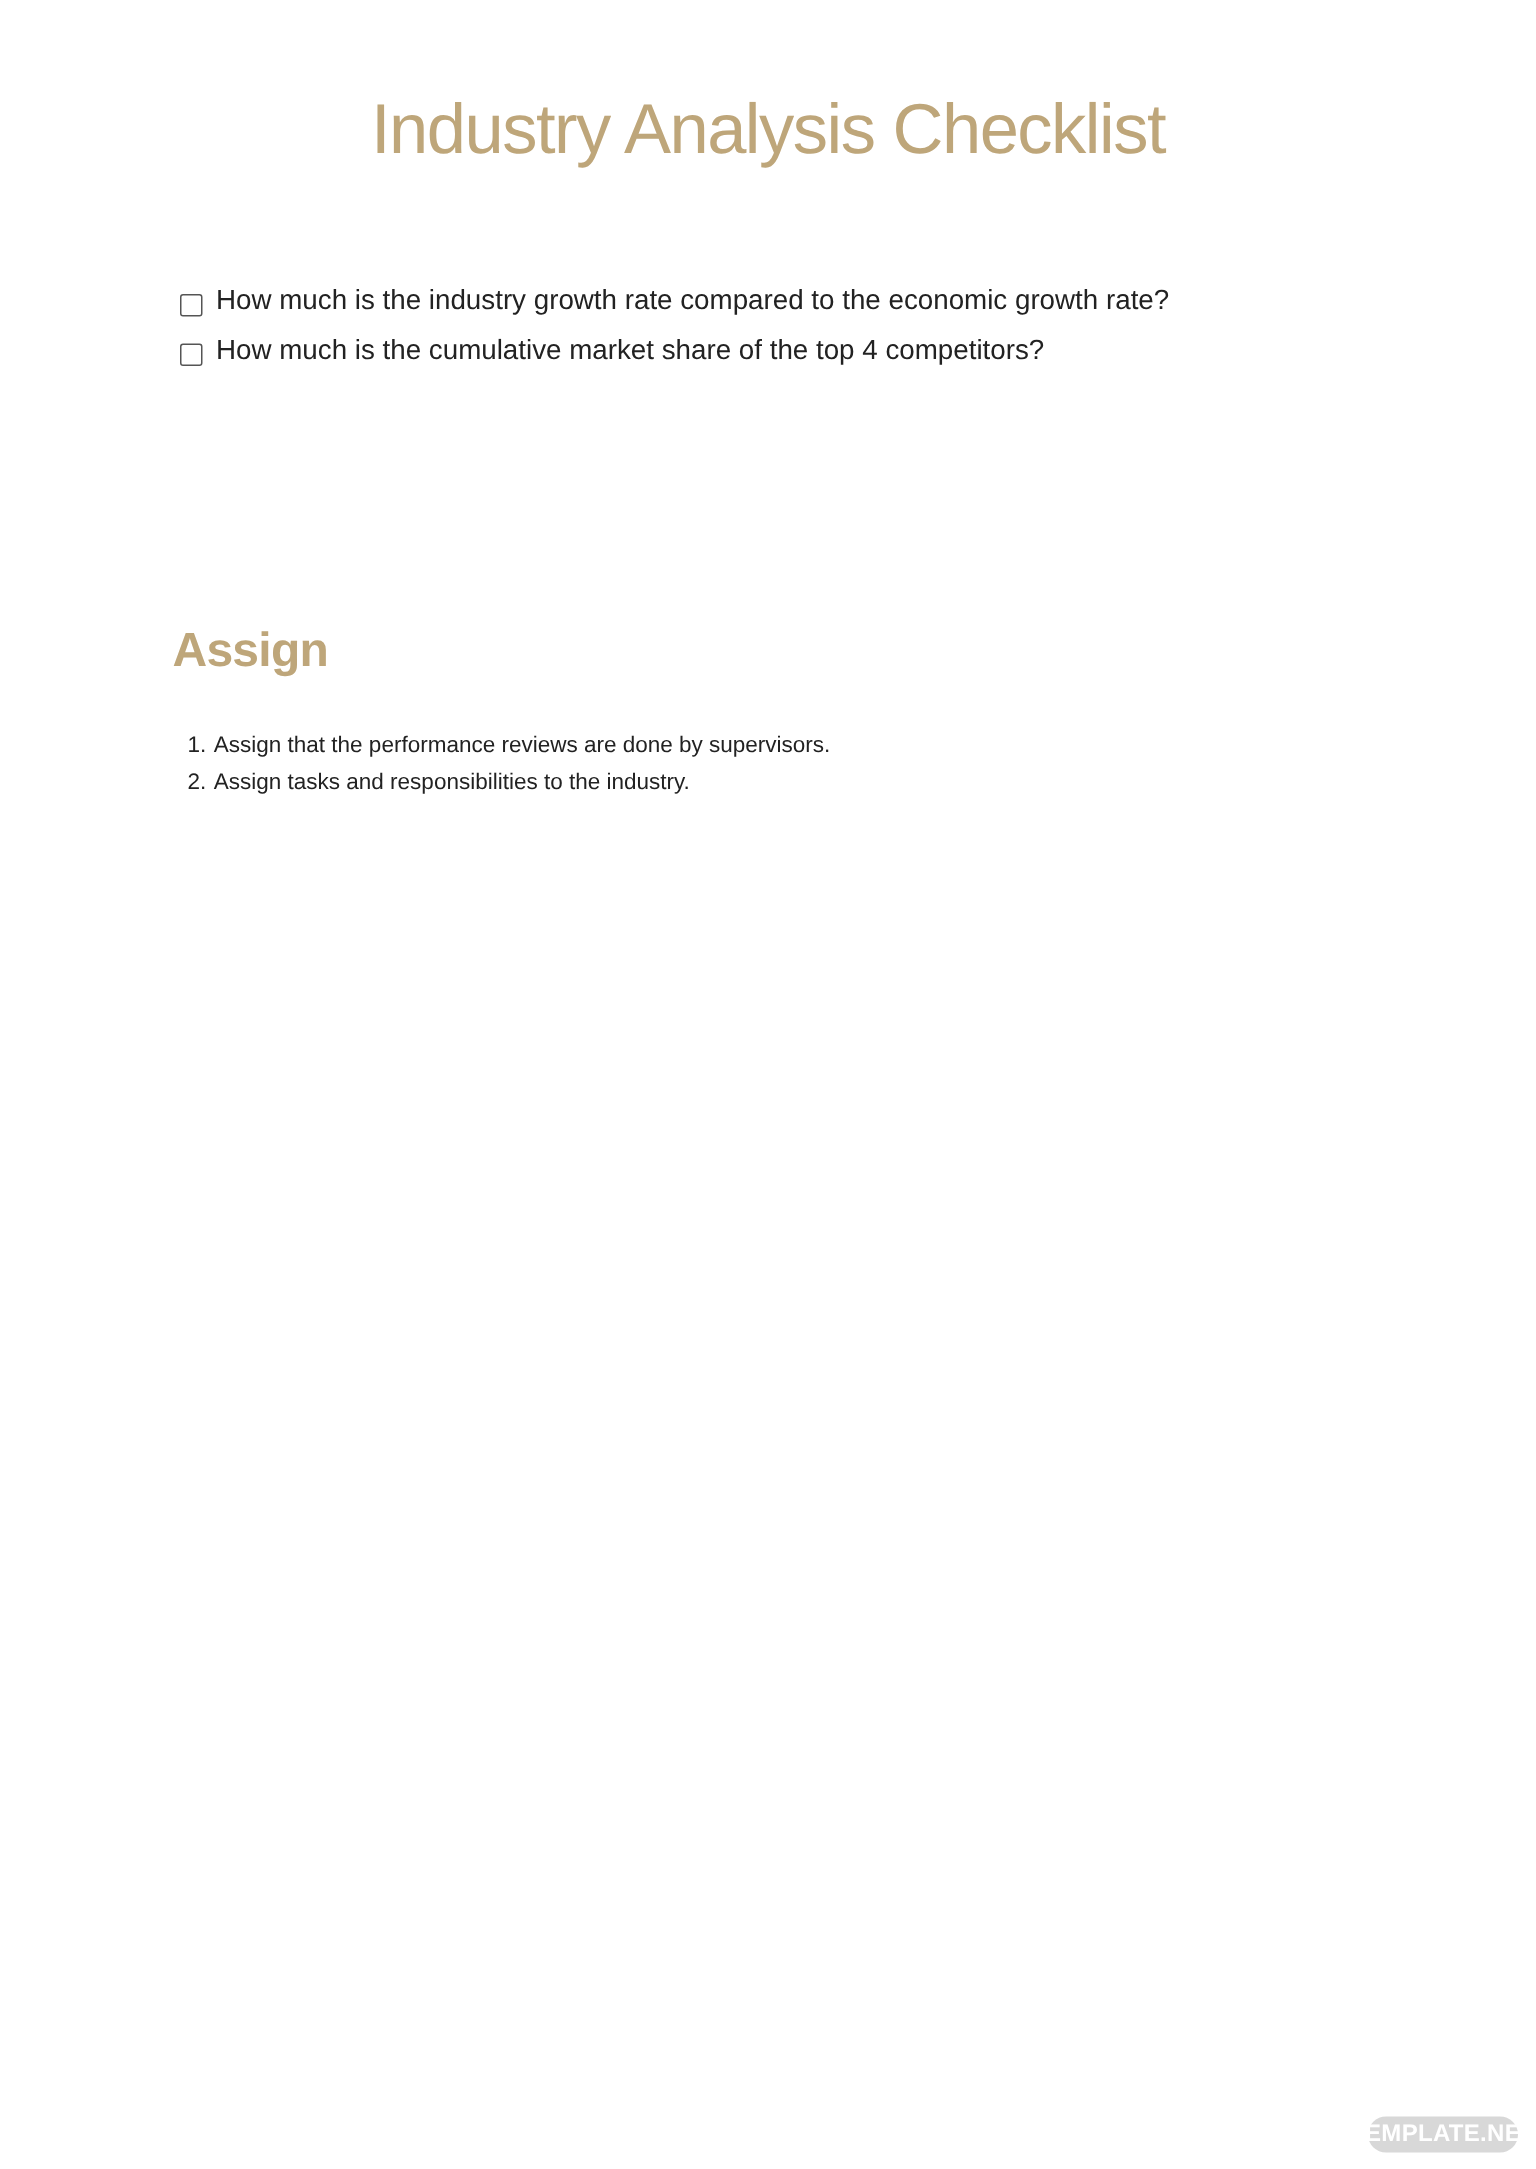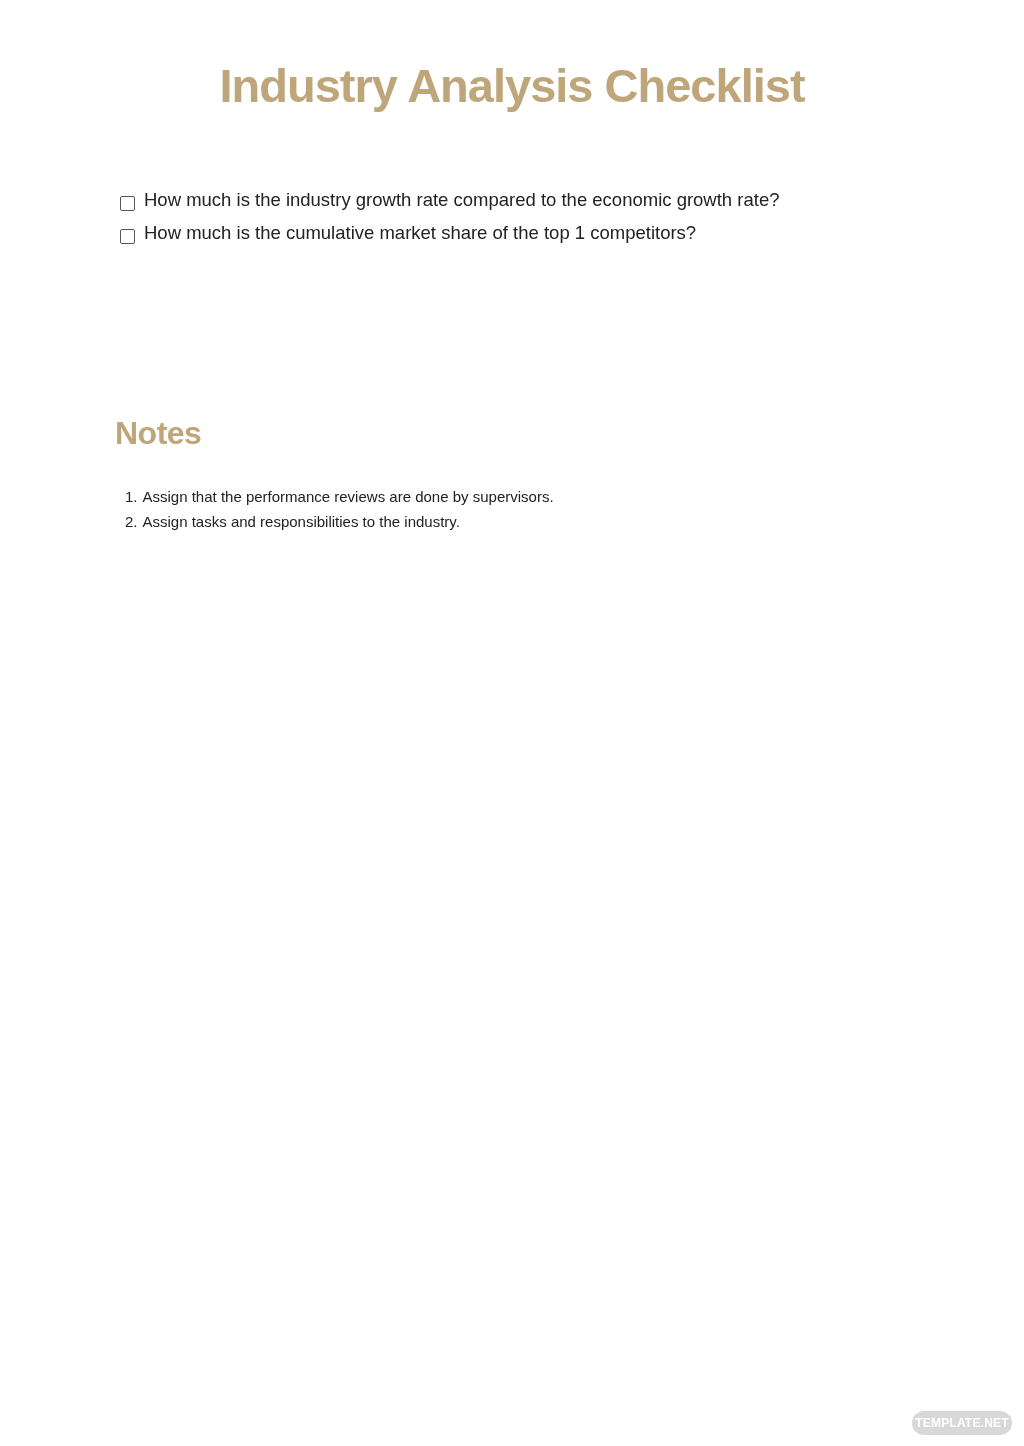--- a/index.html
+++ b/index.html
@@ -15,21 +15,21 @@
       font-family: "Liberation Sans", sans-serif;
       color: #222222;
     }
     .title {
       position: absolute;
       top: 56px;
       left: 0;
       width: 1024px;
       text-align: center;
       font-family: "Liberation Sans", sans-serif;
-      font-weight: bold;
+      font-weight: normal;
       font-size: 47px;
       letter-spacing: -1px;
       color: #bea67a;
       margin: 0;
       line-height: 60px;
     }
     .checklist {
       position: absolute;
       top: 178px;
       left: 120px;
@@ -86,21 +86,21 @@
     }
     .watermark {
       position: absolute;
       left: 912px;
       top: 1411px;
       width: 100px;
       height: 24px;
       border-radius: 12px;
       background: #d8d8d8;
       color: #ffffff;
-      font-size: 12px;
+      font-size: 16px;
       font-weight: bold;
       display: flex;
       align-items: center;
       justify-content: center;
       letter-spacing: 0.2px;
     }
     .watermark .light {
       font-weight: bold;
     }
   </style>
@@ -109,25 +109,25 @@
 
 <h1 class="title">Industry Analysis Checklist</h1>
 
 <ul class="checklist">
   <li class="check-item">
     <span class="checkbox"></span>
     <span>How much is the industry growth rate compared to the economic growth rate?</span>
   </li>
   <li class="check-item">
     <span class="checkbox"></span>
-    <span>How much is the cumulative market share of the top 1 competitors?</span>
+    <span>How much is the cumulative market share of the top 4 competitors?</span>
   </li>
 </ul>
 
-<h2 class="notes-heading">Notes</h2>
+<h2 class="notes-heading">Assign</h2>
 
 <ol class="notes-list">
   <li class="note-item">
     <span class="note-num">1.</span>
     <span>Assign that the performance reviews are done by supervisors.</span>
   </li>
   <li class="note-item">
     <span class="note-num">2.</span>
     <span>Assign tasks and responsibilities to the industry.</span>
   </li>

